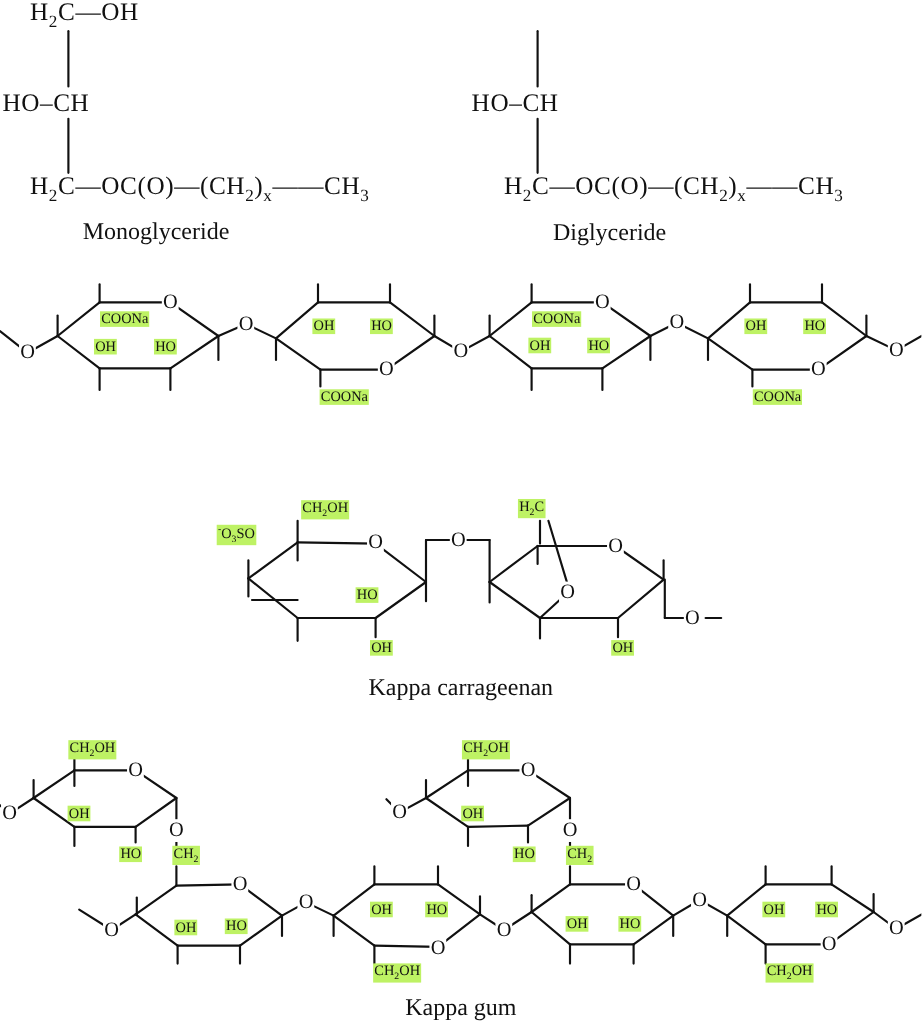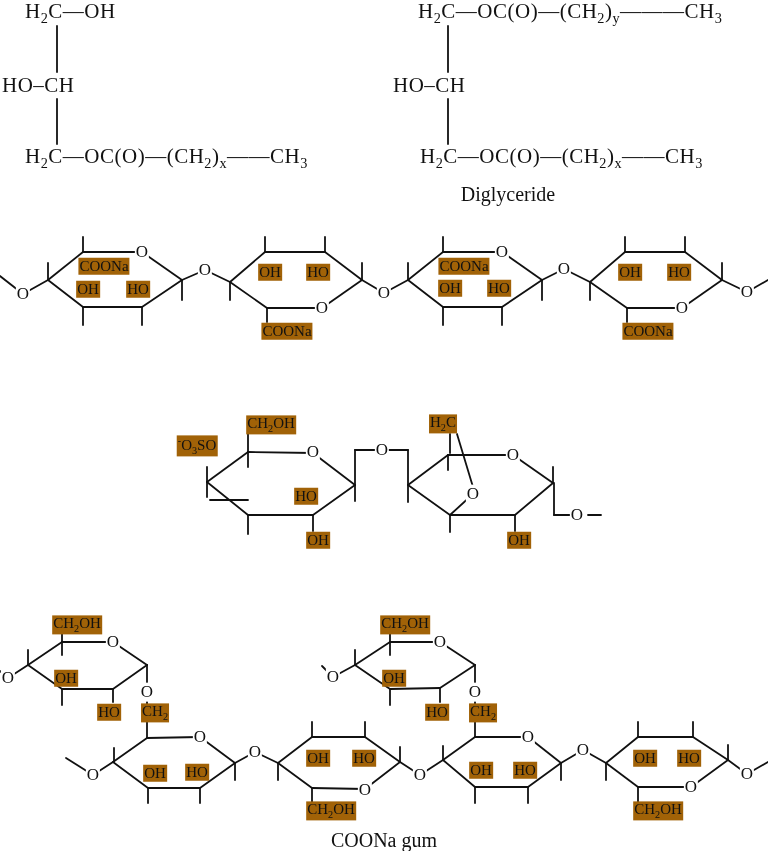--- a/index.html
+++ b/index.html
@@ -2,21 +2,21 @@
 <html><head>
 <meta charset="utf-8">
 <style>
   html,body{margin:0;padding:0;background:#fff;}
   .canvas{position:relative;width:768px;height:851px;background:#ffffff;
           font-family:"Liberation Serif","DejaVu Serif",serif;color:#111;overflow:hidden;}
   .canvas svg{position:absolute;left:0;top:0;}
   .canvas span{position:absolute;white-space:nowrap;line-height:1.1;}
   .fm{font-size:21px;transform:translateY(-50%);letter-spacing:.5px;}
   .cap{font-size:20px;transform:translate(-50%,-50%);}
-  .sm{font-size:15px;transform:translate(-50%,-50%);background:#a16207;padding:0 1px;}
+  .sm{font-size:12px;transform:translate(-50%,-50%);background:#bef264;padding:0 1px;}
   .o{font-size:17px;transform:translate(-50%,-50%);background:#fff;padding:0 1px;}
   sub,sup{font-size:68%;}
 </style>
 </head>
 <body>
 
 <div class="canvas">
 
   <svg width="768" height="851" viewBox="0 0 768 851" stroke="#111" stroke-width="1.8" stroke-linecap="round" fill="none">
 
@@ -222,22 +222,22 @@
         <line x1="606" y1="763" x2="606" y2="780"></line>
       <line x1="638" y1="787" x2="638" y2="803"></line>
       <line x1="728" y1="760" x2="747" y2="774"></line>
         <line x1="747" y1="774" x2="768" y2="762"></line>
     </g>
   </svg>
 
   <span class="fm" style="left:25px;top:13px">H<sub>2</sub>C—OH</span>
   <span class="fm" style="left:2px;top:86px">HO–CH</span>
   <span class="fm" style="left:25px;top:158px">H<sub>2</sub>C—OC(O)—(CH<sub>2</sub>)<sub>x</sub>——CH<sub>3</sub></span>
-
-  <span class="fm" style="left:418px;top:13px">H<sub>2</sub>C—OC(O)—(CH<sub>2</sub>)<sub>y</sub>———CH<sub>3</sub></span>
+  <span class="cap" style="left:130px;top:193px">Monoglyceride</span>
+
   <span class="fm" style="left:393px;top:86px">HO–CH</span>
   <span class="fm" style="left:420px;top:158px">H<sub>2</sub>C—OC(O)—(CH<sub>2</sub>)<sub>x</sub>——CH<sub>3</sub></span>
   <span class="cap" style="left:508px;top:194px">Diglyceride</span>
 
   <span class="o" style="left:23px;top:294px">O</span>
   <span class="o" style="left:142px;top:252px">O</span>
   <span class="sm" style="left:104px;top:266px">COONa</span>
   <span class="sm" style="left:88px;top:289px">OH</span>
   <span class="sm" style="left:138px;top:289px">HO</span>
   <span class="o" style="left:205px;top:270px">O</span>
@@ -261,20 +261,21 @@
   <span class="sm" style="left:197px;top:446px"><sup>-</sup>O<sub>3</sub>SO</span>
   <span class="o" style="left:313px;top:452px">O</span>
   <span class="o" style="left:382px;top:450px">O</span>
   <span class="sm" style="left:443px;top:424px">H<sub>2</sub>C</span>
   <span class="o" style="left:513px;top:455px">O</span>
   <span class="o" style="left:473px;top:494px">O</span>
   <span class="sm" style="left:306px;top:496px">HO</span>
   <span class="sm" style="left:318px;top:540px">OH</span>
   <span class="sm" style="left:519px;top:540px">OH</span>
   <span class="o" style="left:577px;top:515px">O</span>
+  <span class="cap" style="left:384px;top:573px">Kappa carrageenan</span>
 
   <span class="sm" style="left:77px;top:625px">CH<sub>2</sub>OH</span>
   <span class="o" style="left:8px;top:678px">O</span>
   <span class="o" style="left:113px;top:642px">O</span>
   <span class="sm" style="left:66px;top:678px">OH</span>
   <span class="sm" style="left:109px;top:712px">HO</span>
   <span class="o" style="left:147px;top:692px">O</span>
   <span class="sm" style="left:155px;top:713px">CH<sub>2</sub></span>
 
   <span class="sm" style="left:405px;top:625px">CH<sub>2</sub>OH</span>
@@ -297,15 +298,15 @@
   <span class="o" style="left:420px;top:775px">O</span>
   <span class="o" style="left:528px;top:737px">O</span>
   <span class="sm" style="left:481px;top:770px">OH</span>
   <span class="sm" style="left:525px;top:770px">HO</span>
   <span class="o" style="left:583px;top:750px">O</span>
   <span class="sm" style="left:645px;top:758px">OH</span>
   <span class="sm" style="left:689px;top:758px">HO</span>
   <span class="o" style="left:691px;top:787px">O</span>
   <span class="sm" style="left:658px;top:811px">CH<sub>2</sub>OH</span>
   <span class="o" style="left:747px;top:774px">O</span>
-  <span class="cap" style="left:384px;top:840px">COONa gum</span>
+  <span class="cap" style="left:384px;top:840px">Kappa gum</span>
 
 </div>
 
 </body></html>

